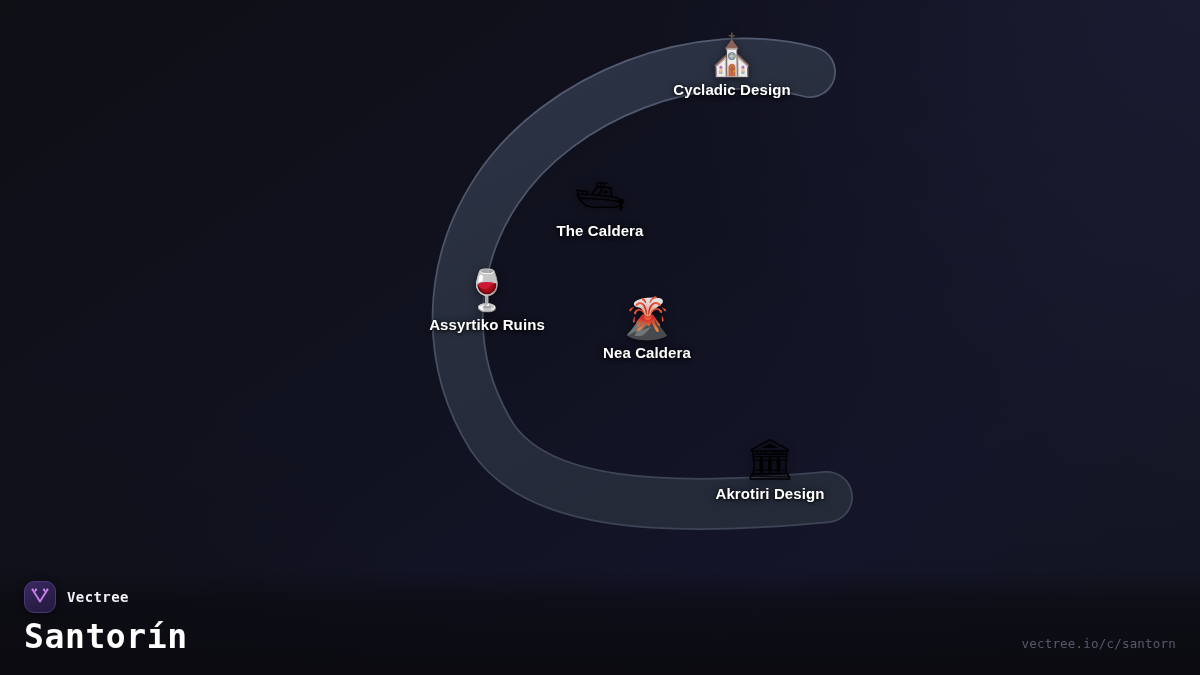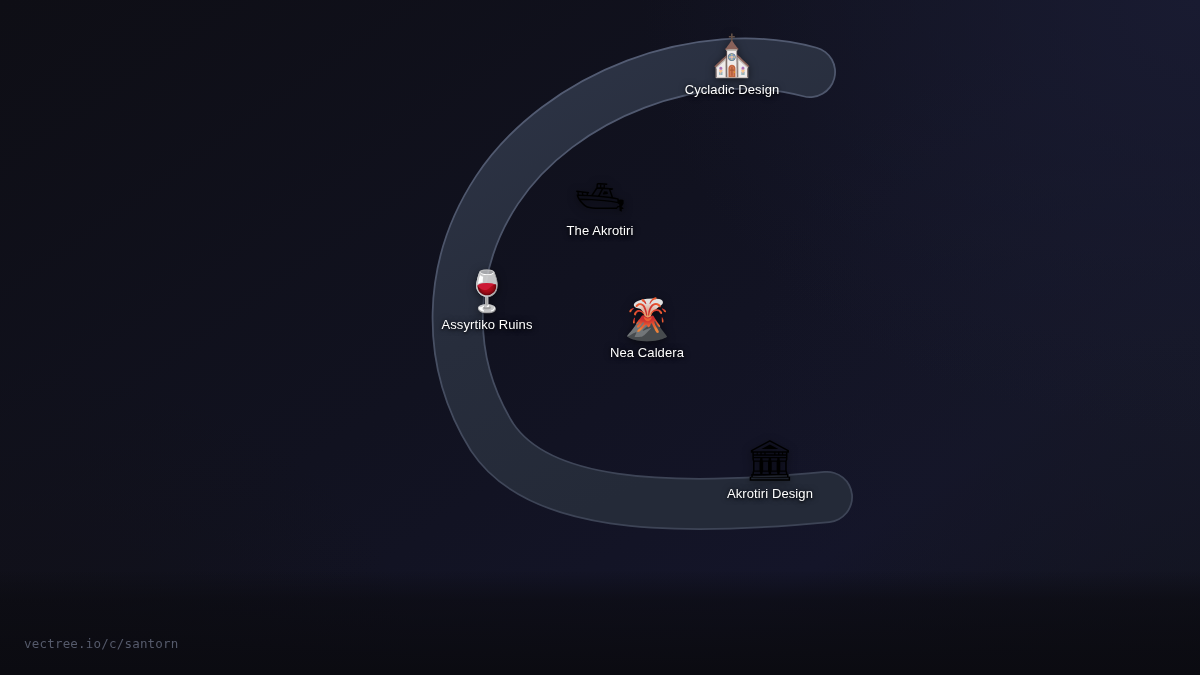--- a/index.html
+++ b/index.html
@@ -41,22 +41,22 @@
     cursor:pointer;
     user-select:none;
   }
   .node-emoji {
     font-size:40px;
     line-height:44px;
     display:block;
     filter:drop-shadow(0 2px 4px rgba(0,0,0,.55));
   }
   .node-label {
-    font-size:13px;
-    font-weight:400;
+    font-size:15px;
+    font-weight:700;
     color:#ffffff;
     letter-spacing:.1px;
     white-space:nowrap;
     text-shadow:0 1px 3px rgba(0,0,0,.85), 0 0 6px rgba(0,0,0,.6);
   }
 
   
   #footer {
     position:absolute;
     left:0; bottom:0;
@@ -131,35 +131,54 @@
                C 700 42, 560 95, 497 190
                C 447 266, 444 360, 492 437
                C 537 505, 660 513, 827 497" fill="none" stroke="url(#bandFill)" stroke-width="48.5" stroke-linecap="round" stroke-linejoin="round"></path>
     </svg>
   <div class="node" style="left: 732px; top: 65px;">
         <span class="node-emoji">⛪</span>
         <span class="node-label">Cycladic Design</span>
       </div>
       <div class="node" style="left: 600px; top: 206px;">
         <span class="node-emoji">🛥</span>
-        <span class="node-label">The Akrotiri</span>
+        <span class="node-label">The Caldera</span>
       </div>
       <div class="node" style="left: 487px; top: 300px;">
         <span class="node-emoji">🍷</span>
         <span class="node-label">Assyrtiko Ruins</span>
       </div>
       <div class="node" style="left: 647px; top: 328px;">
         <span class="node-emoji">🌋</span>
         <span class="node-label">Nea Caldera</span>
       </div>
       <div class="node" style="left: 770px; top: 469px;">
         <span class="node-emoji">🏛</span>
         <span class="node-label">Akrotiri Design</span>
       </div>
     </div>
 
   <div id="footer">
 
+    <div id="brand-block">
+      <div id="brand-row">
+        <span class="logo-mark">
+          <svg width="20" height="20" viewBox="0 0 20 20" fill="none">
+            <path d="M4.2 5.2 L10 14.6 L15.8 5.2" stroke="#c77dee" stroke-width="1.9" stroke-linecap="round" stroke-linejoin="round"></path>
+            <path d="M4.2 5.2 L2.6 3.0" stroke="#c77dee" stroke-width="1.5" stroke-linecap="round"></path>
+            <path d="M4.2 5.2 L5.9 3.0" stroke="#c77dee" stroke-width="1.5" stroke-linecap="round"></path>
+            <path d="M15.8 5.2 L14.1 3.0" stroke="#c77dee" stroke-width="1.5" stroke-linecap="round"></path>
+            <path d="M15.8 5.2 L17.4 3.0" stroke="#c77dee" stroke-width="1.5" stroke-linecap="round"></path>
+            <circle cx="2.6" cy="2.7" r="1.1" fill="#d08ff2"></circle>
+            <circle cx="5.9" cy="2.7" r="1.1" fill="#d08ff2"></circle>
+            <circle cx="14.1" cy="2.7" r="1.1" fill="#d08ff2"></circle>
+            <circle cx="17.4" cy="2.7" r="1.1" fill="#d08ff2"></circle>
+          </svg>
+        </span>
+        <span class="brand-name">Vectree</span>
+      </div>
+      <div class="page-title">Santorín</div>
+    </div>
 
     <div class="footer-url">vectree.io/c/santorn</div>
   </div>
 
 </div>
 
 </body></html>

